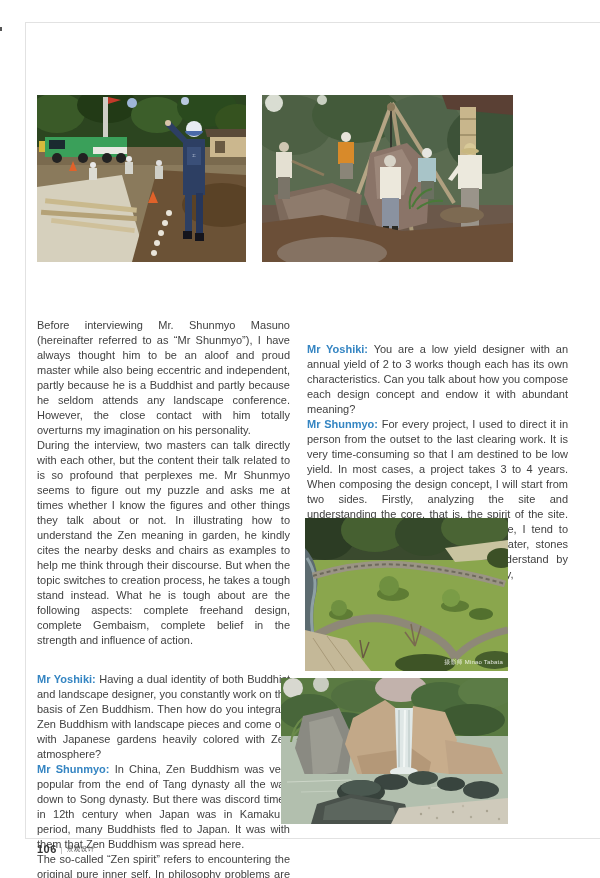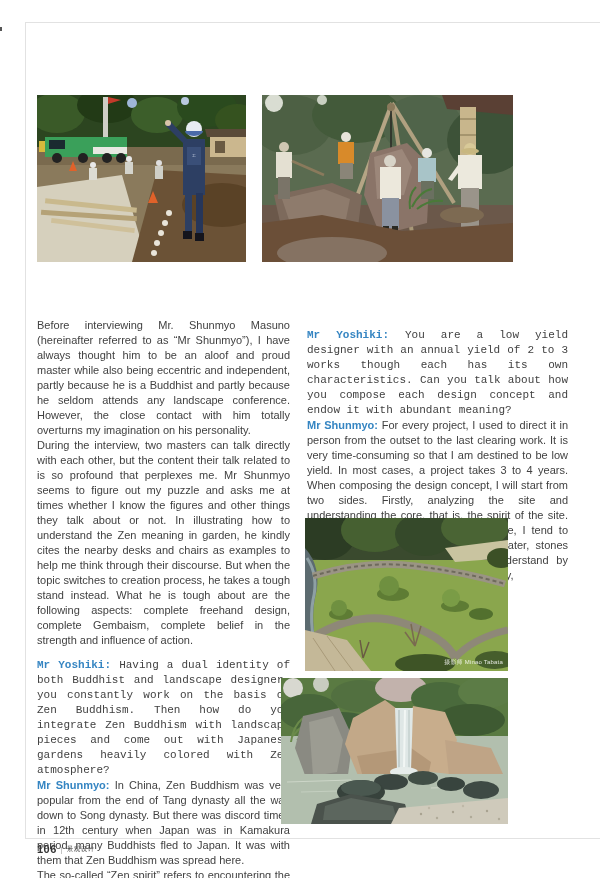--- a/index.html
+++ b/index.html
@@ -25,21 +25,21 @@
     font-size:6px;letter-spacing:.2px;
   }
   .col{
     position:absolute;top:318px;
     font-size:11px;line-height:15px;color:#414141;
     text-align:justify;
   }
   #col-left{left:37px;width:253px;}
   #col-right{left:307px;width:261px;}
   .col p{margin:0;padding:0;}
-  .col p.gap{margin-top:10px;font-family:Liberation Mono, monospace;}
+  .col p.gap{margin-top:24px;}
   .speaker{color:#3585c2;font-weight:bold;}
   .footer{
     position:absolute;left:37px;top:843px;display:flex;align-items:center;
     color:#333;
   }
   .footer .pageno{font-size:11px;font-weight:bold;letter-spacing:.5px;}
   .footer .sep{font-size:7px;color:#9a9a9a;margin:0 4px;font-weight:300;}
   .footer .mag{font-size:6.5px;color:#4a4a4a;letter-spacing:.5px;}
 </style>
 </head>

